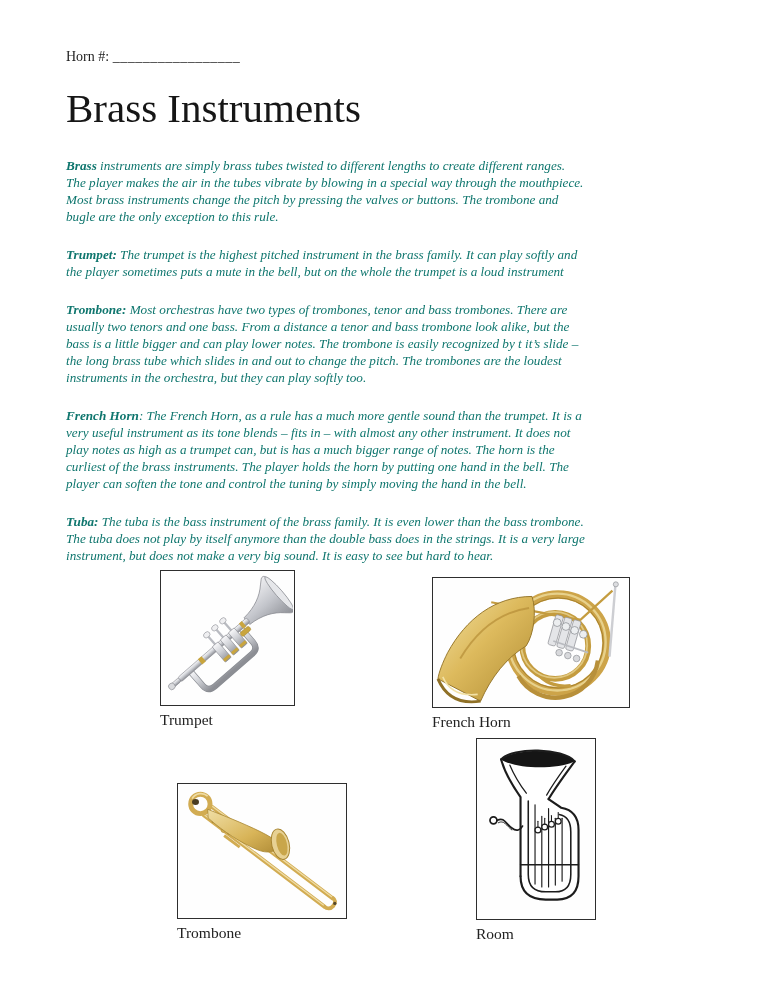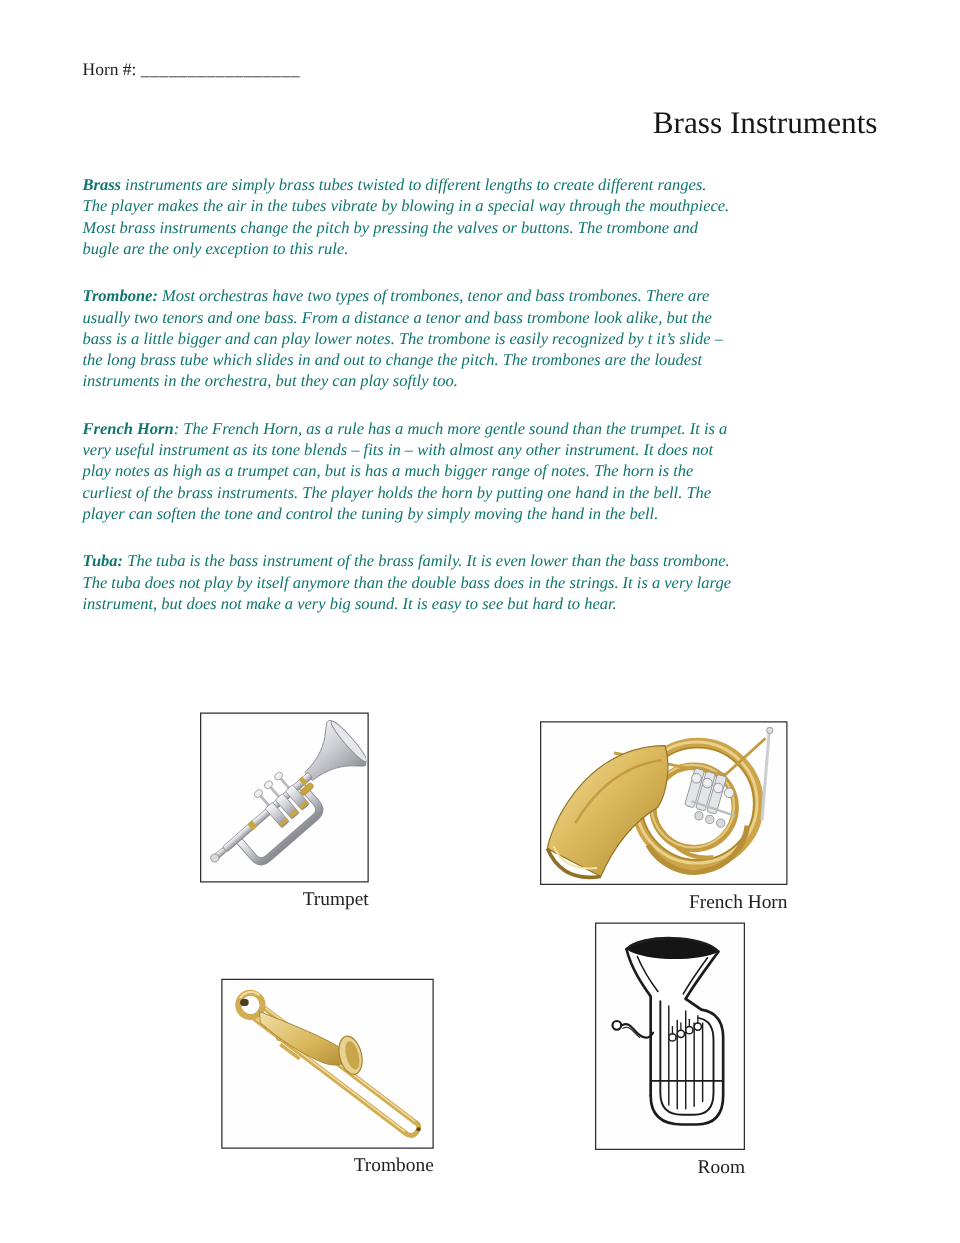--- a/index.html
+++ b/index.html
@@ -19,23 +19,23 @@
   .hdr{
     display:flex;
     justify-content:space-between;
     font-size:14px;
     line-height:17px;
     white-space:nowrap;
   }
   .hdr .blank{letter-spacing:.5px;}
   h1.title{
     margin:20px 0 25px 0;
-    font-size:25px;
+    font-size:41px;
     font-weight:normal;
-    text-align:right;
+    text-align:left;
     line-height:1.15;
     color:#161616;
   }
   .para{
     margin:0 0 21px 0;
     font-size:13.2px;
     line-height:17px;
     color:#0f766e;
     font-style:italic;
   }
@@ -46,21 +46,21 @@
     margin:0;padding:0;
   }
   .imgbox{
     border:1px solid #2e2e2e;
     background:#fefefe;
     box-sizing:border-box;
     display:flex;align-items:center;justify-content:center;
     overflow:hidden;
   }
   figcaption{
-    text-align:right;
+    text-align:left;
     font-size:15.5px;
     line-height:18px;
     margin-top:5px;
     color:#222222;
   }
   svg{display:block;}
 </style>
 </head>
 <body>
 
@@ -74,20 +74,22 @@
       </div>
     </div>
 
     <h1 class="title">Brass Instruments</h1>
 
     <p class="para"><b>Brass</b><span class="ptext"> instruments are simply brass tubes twisted to different lengths to create different ranges.
 The player makes the air in the tubes vibrate by blowing in a special way through the mouthpiece.
 Most brass instruments change the pitch by pressing the valves or buttons. The trombone and
 bugle are the only exception to this rule.</span></p>
 
+    <p class="para"><b>Trumpet:</b><span class="ptext"> The trumpet is the highest pitched instrument in the brass family. It can play softly and
+the player sometimes puts a mute in the bell, but on the whole the trumpet is a loud instrument</span></p>
 
     <p class="para"><b>Trombone:</b><span class="ptext"> Most orchestras have two types of trombones, tenor and bass trombones. There are
 usually two tenors and one bass. From a distance a tenor and bass trombone look alike, but the
 bass is a little bigger and can play lower notes. The trombone is easily recognized by t it’s slide –
 the long brass tube which slides in and out to change the pitch. The trombones are the loudest
 instruments in the orchestra, but they can play softly too.</span></p>
 
     <p class="para"><b>French Horn</b><span class="ptext">: The French Horn, as a rule has a much more gentle sound than the trumpet. It is a
 very useful instrument as its tone blends – fits in – with almost any other instrument. It does not
 play notes as high as a trumpet can, but is has a much bigger range of notes. The horn is the

